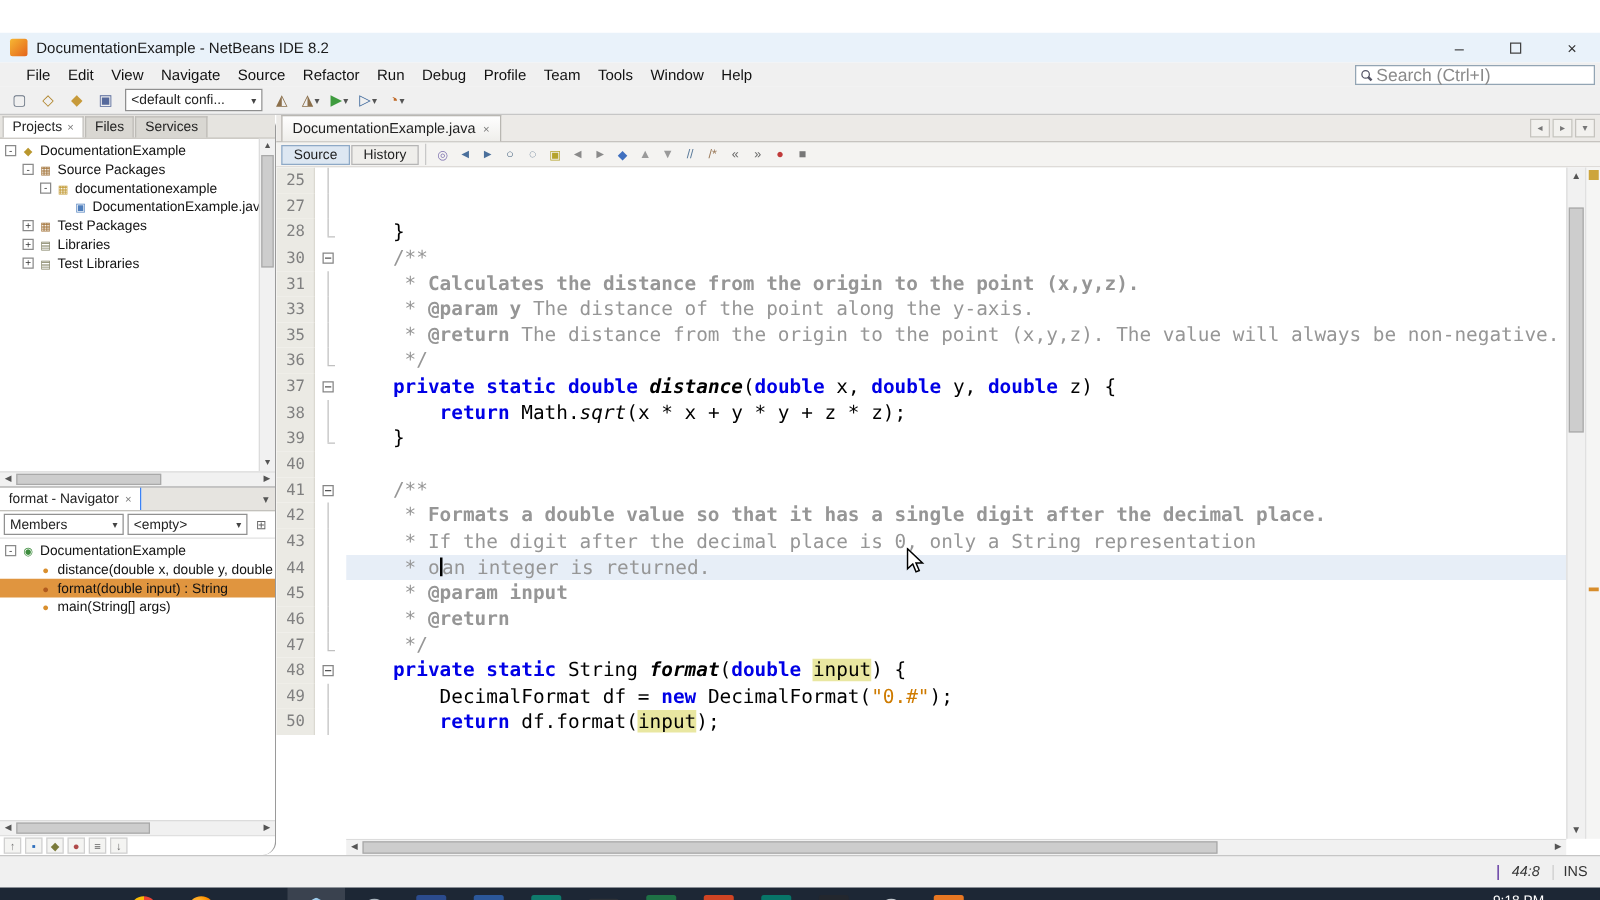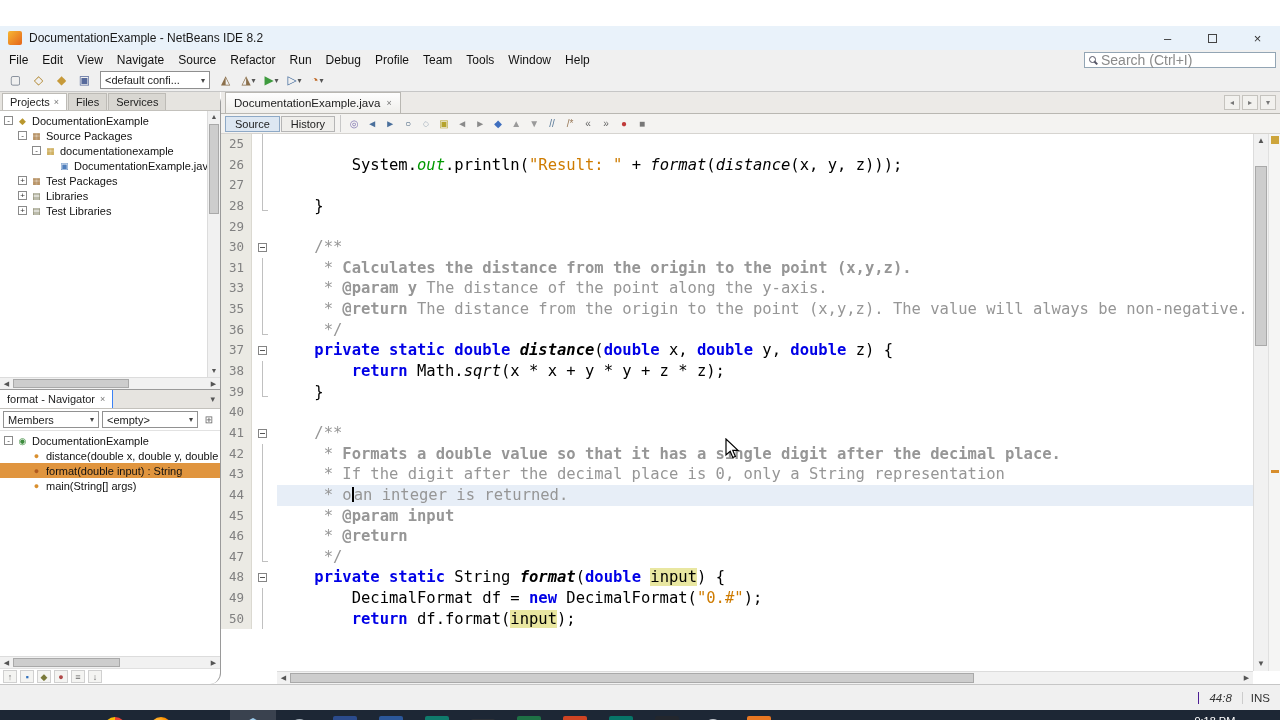--- a/index.html
+++ b/index.html
@@ -9,21 +9,21 @@
   
   .titlebar { position:absolute; top:0; left:0; right:0; height:24px; background:#e9f2fa; display:flex; align-items:center; }
   .appicon { width:14px; height:14px; margin:0 7px 0 8px; border-radius:2px; background:linear-gradient(135deg,#f7b733,#e4641c); }
   .tb-title { font-size:12px; color:#1a1a1a; }
   .tb-controls { margin-left:auto; display:flex; height:100%; }
   .tb-btn { width:45px; height:100%; display:flex; align-items:center; justify-content:center; font-size:13px; color:#333; }
   .max-box { width:9px; height:9px; border:1px solid #444; display:inline-block; }
 
   
   .menubar { position:absolute; top:24px; left:0; right:0; height:19px; background:#f0f0f0; display:flex; align-items:center; }
-  .menu-items { display:flex; align-items:center; padding-left:2px;text-align:center; }
+  .menu-items { display:flex; align-items:center; padding-left:14px;text-align:center; }
   .menu-item { font-size:12px; color:#111; padding:0 7px; }
   .search-box { margin-left:auto; margin-right:4px; width:192px; height:16px; background:#fff; border:1px solid #93a5b4; display:flex; align-items:center; }
   .mag { width:7px; height:7px; border:1.5px solid #556; border-radius:50%; position:relative; margin:0 5px 0 4px; flex:none; }
   .mag::after { content:""; position:absolute; width:4px; height:1.5px; background:#556; transform:rotate(45deg); right:-3px; bottom:-1px; }
   .search-input { border:none; outline:none; flex:1; font-size:14px; color:#555; font-family:"Liberation Sans",sans-serif; background:transparent; }
   .search-input::placeholder { color:#8a8a8a; }
 
   
   .toolbar { position:absolute; top:43px; left:0; right:0; height:23px; background:#f0f0f0; border-bottom:1px solid #c6c6c6; display:flex; align-items:center; padding:0 4px; }
   .tb-group { display:flex; align-items:center; }
@@ -388,38 +388,28 @@
 
       <div class="editor">
         <div class="lines" id="code-lines">
           <div class="margin-line"></div>
         <div class="row">
               <span class="num">25</span>
               <span class="foldc fold-mid"></span>
               <span class="txt"></span>
             </div>
             <div class="row">
-              <span class="num">26</span>
-              <span class="foldc fold-mid"></span>
-              <span class="txt"><span class="c-pl">        System.</span><span class="c-sf">out</span><span class="c-pl">.println(</span><span class="c-str">"Result: "</span><span class="c-pl"> + </span><span class="c-sm">format</span><span class="c-pl">(</span><span class="c-sm">distance</span><span class="c-pl">(x, y, z)));</span></span>
-            </div>
-            <div class="row">
               <span class="num">27</span>
               <span class="foldc fold-mid"></span>
               <span class="txt"></span>
             </div>
             <div class="row">
               <span class="num">28</span>
               <span class="foldc fold-end"></span>
               <span class="txt"><span class="c-pl">    }</span></span>
-            </div>
-            <div class="row">
-              <span class="num">29</span>
-              <span class="foldc"></span>
-              <span class="txt"></span>
             </div>
             <div class="row">
               <span class="num">30</span>
               <span class="foldc">
                 <span class="fold-box"></span>
               </span>
               <span class="txt"><span class="c-pl">    </span><span class="c-cm">/**</span></span>
             </div>
             <div class="row">
               <span class="num">31</span>

